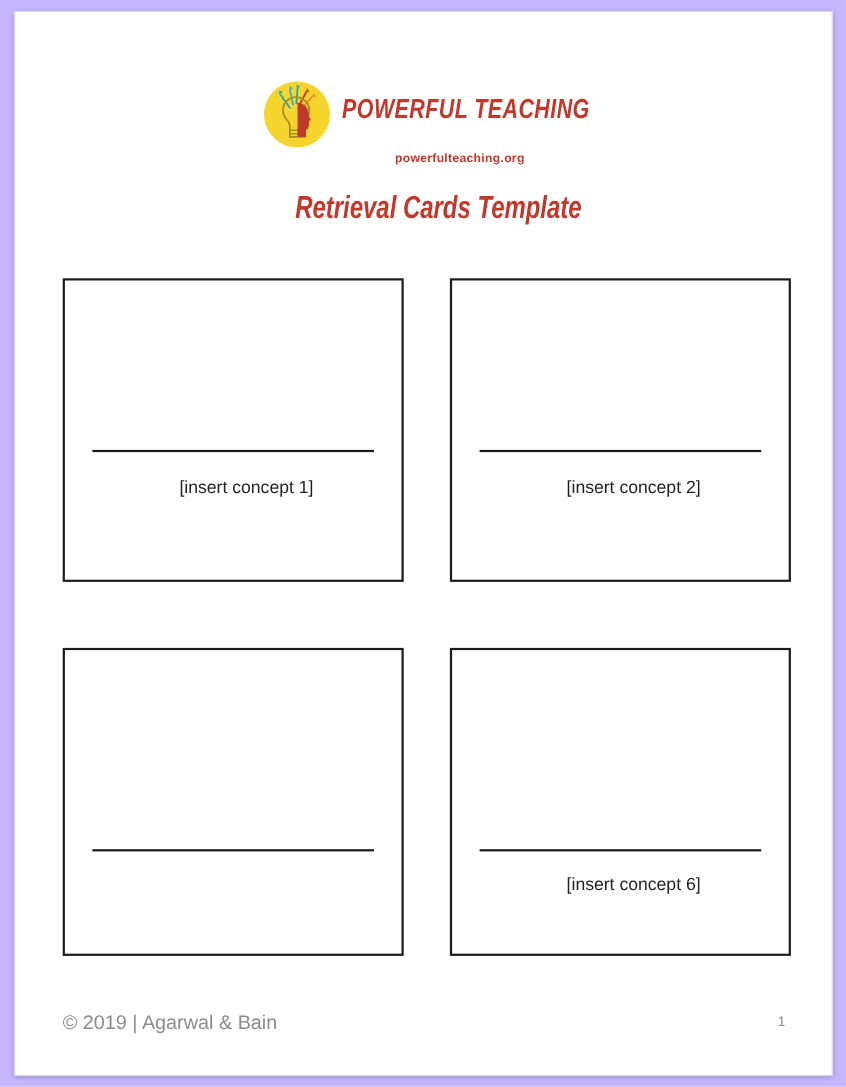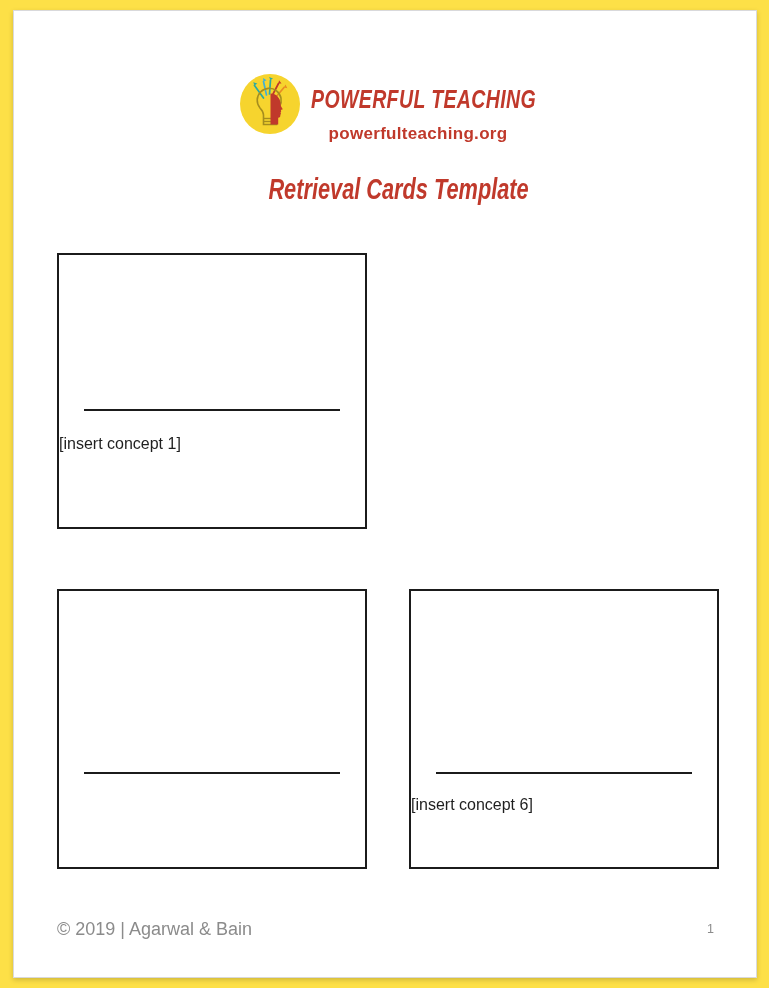--- a/index.html
+++ b/index.html
@@ -2,21 +2,21 @@
 <html><head>
 <meta charset="utf-8">
 <style>
   * { margin: 0; padding: 0; box-sizing: border-box; }
   html, body {
     width: 769px; height: 988px;
     background: #e9e9ea;
     font-family: "Liberation Sans", sans-serif;
     overflow: hidden;
   }
-  .viewport { position: relative; width: 769px; height: 988px; background: #fde047; }
+  .viewport { position: relative; width: 769px; height: 988px; background: #c4b5fd; }
   .paper {
     position: absolute; left: 13px; top: 10px;
     width: 744px; height: 968px;
     background: #ffffff;
     border: 1px solid #d9d9db;
     box-shadow: 0 2px 5px rgba(0,0,0,0.18);
   }
   
   .logo-icon {
     position: absolute; left: 225px; top: 62px;
@@ -26,23 +26,23 @@
     position: absolute; left: 297px; top: 74px;
     font-size: 25px; font-weight: 700; font-style: italic;
     letter-spacing: 0.5px;
     color: #c0392b;
     white-space: nowrap;
     transform: scaleX(0.78);
     transform-origin: left center;
     line-height: 28px;
   }
   .brand-site {
-    position: absolute; left: 304px; top: 116px;
+    position: absolute; left: 304px; top: 127px;
     width: 200px; text-align: center;
-    font-size: 17px; font-weight: 700;
+    font-size: 11px; font-weight: 700;
     color: #c0392b;
     letter-spacing: 0.3px;
     line-height: 13px;
   }
   .doc-title {
     position: absolute; left: 0; top: 161px;
     width: 100%; text-align: center; padding-left: 28px;
   }
   .doc-title span {
     display: inline-block;
@@ -64,22 +64,22 @@
   .card.r2 { top: 578px; height: 280px; }
   .card.c1 { left: 43px; }
   .card.c2 { left: 395px; }
   .card-line {
     position: absolute; left: 25px; right: 25px;
     border-top: 2px solid #1b1b1b;
   }
   .r1 .card-line { top: 154px; }
   .r2 .card-line { top: 181px; }
   .card-label {
-    position: absolute; left: 0; width: 100%;
-    text-align: left;
+    position: absolute; left: 12px; width: 100%;
+    text-align: center;
     font-size: 16px; color: #1f1f1f;
     line-height: 19px;
   }
   .r1 .card-label { top: 179px; }
   .r2 .card-label { top: 204px; }
   
   .footer-copyright {
     position: absolute; left: 43px; top: 911px;
     font-size: 18px; color: #8b8b8b;
     line-height: 15px;
@@ -138,20 +138,24 @@
 
     <div class="doc-title">
       <span>Retrieval Cards Template</span>
     </div>
 
     <div class="card r1 c1">
       <div class="card-line"></div>
       <div class="card-label">[insert concept 1]</div>
     </div>
 
+    <div class="card r1 c2">
+      <div class="card-line"></div>
+      <div class="card-label">[insert concept 2]</div>
+    </div>
 
     <div class="card r2 c1">
       <div class="card-line"></div>
     </div>
 
     <div class="card r2 c2">
       <div class="card-line"></div>
       <div class="card-label">[insert concept 6]</div>
     </div>
 

